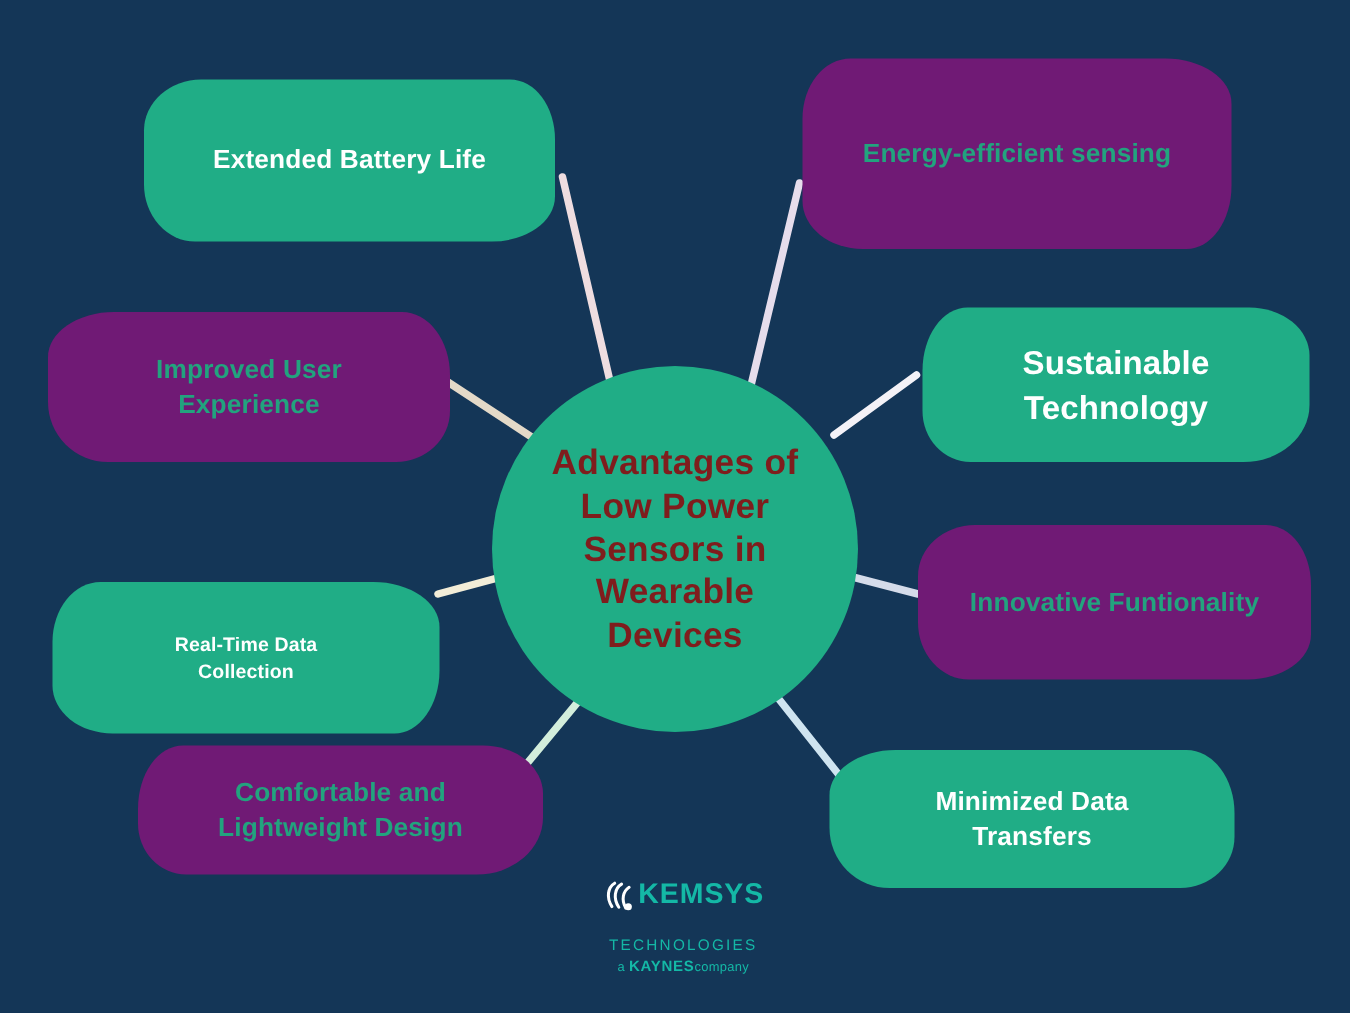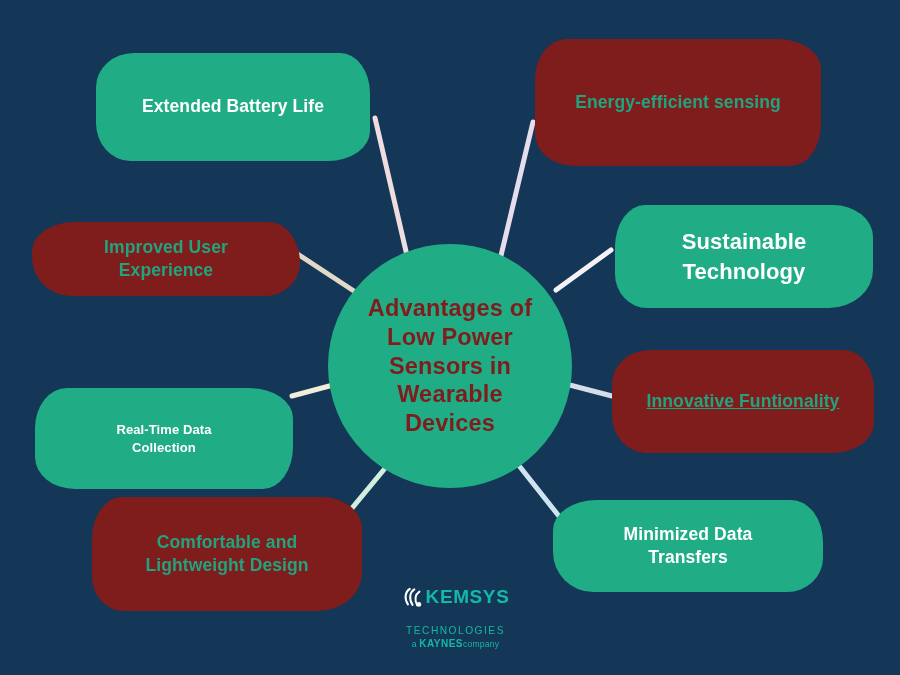--- a/index.html
+++ b/index.html
@@ -43,21 +43,21 @@
   }
   .node .label {
     display: block;
     white-space: pre-line;
   }
   .node.green {
     background: #20AD86;
     color: #ffffff;
   }
   .node.white {
-    background: #7f1d1d;
+    background: #701a75;
     color: #22A37E;
   }
   
   .r-a { border-radius: 38px 30px 42px 34px / 34px 40px 30px 38px; }
   .r-b { border-radius: 32px 44px 30px 40px / 40px 30px 42px 32px; }
   .r-c { border-radius: 44px 32px 36px 40px / 30px 42px 34px 40px; }
   .r-d { border-radius: 30px 40px 44px 32px / 42px 32px 38px 34px; }
 
   #center-circle {
     position: absolute;
@@ -78,25 +78,25 @@
     font-size: 23.5px;
     font-weight: bold;
     line-height: 1.22;
     white-space: pre-line;
     letter-spacing: 0.2px;
   }
 
   
   #node-extended-battery-life { left: 96px;  top: 53px;  width: 274px; height: 108px; font-size: 17.5px; }
   #node-energy-efficient-sensing { left: 535px; top: 39px; width: 286px; height: 127px; font-size: 17.5px; }
-  #node-improved-user-experience { left: 32px; top: 222px; width: 268px; height: 74px; font-size: 17.5px; }
+  #node-improved-user-experience { left: 32px; top: 208px; width: 268px; height: 100px; font-size: 17.5px; }
   #node-sustainable-technology { left: 615px; top: 205px; width: 258px; height: 103px; font-size: 22px; }
   #node-real-time-data-collection { left: 35px; top: 352px; width: 258px; height: 101px; font-size: 13px; margin-top: 36px; }
-  #node-innovative-funtionality { left: 612px; top: 350px; width: 262px; height: 103px; font-size: 17.5px; text-decoration: underline; }
-  #node-comfortable-lightweight-design { left: 92px; top: 497px; width: 270px; height: 114px; font-size: 17.5px; }
+  #node-innovative-funtionality { left: 612px; top: 350px; width: 262px; height: 103px; font-size: 17.5px; }
+  #node-comfortable-lightweight-design { left: 92px; top: 497px; width: 270px; height: 86px; font-size: 17.5px; }
   #node-minimized-data-transfers { left: 553px; top: 500px; width: 270px; height: 92px; font-size: 17.5px; }
 
   #logo {
     position: absolute;
     z-index: 4;
     left: 383px;
     top: 586px;
     width: 145px;
     height: 56px;
     color: #14b8a6;

